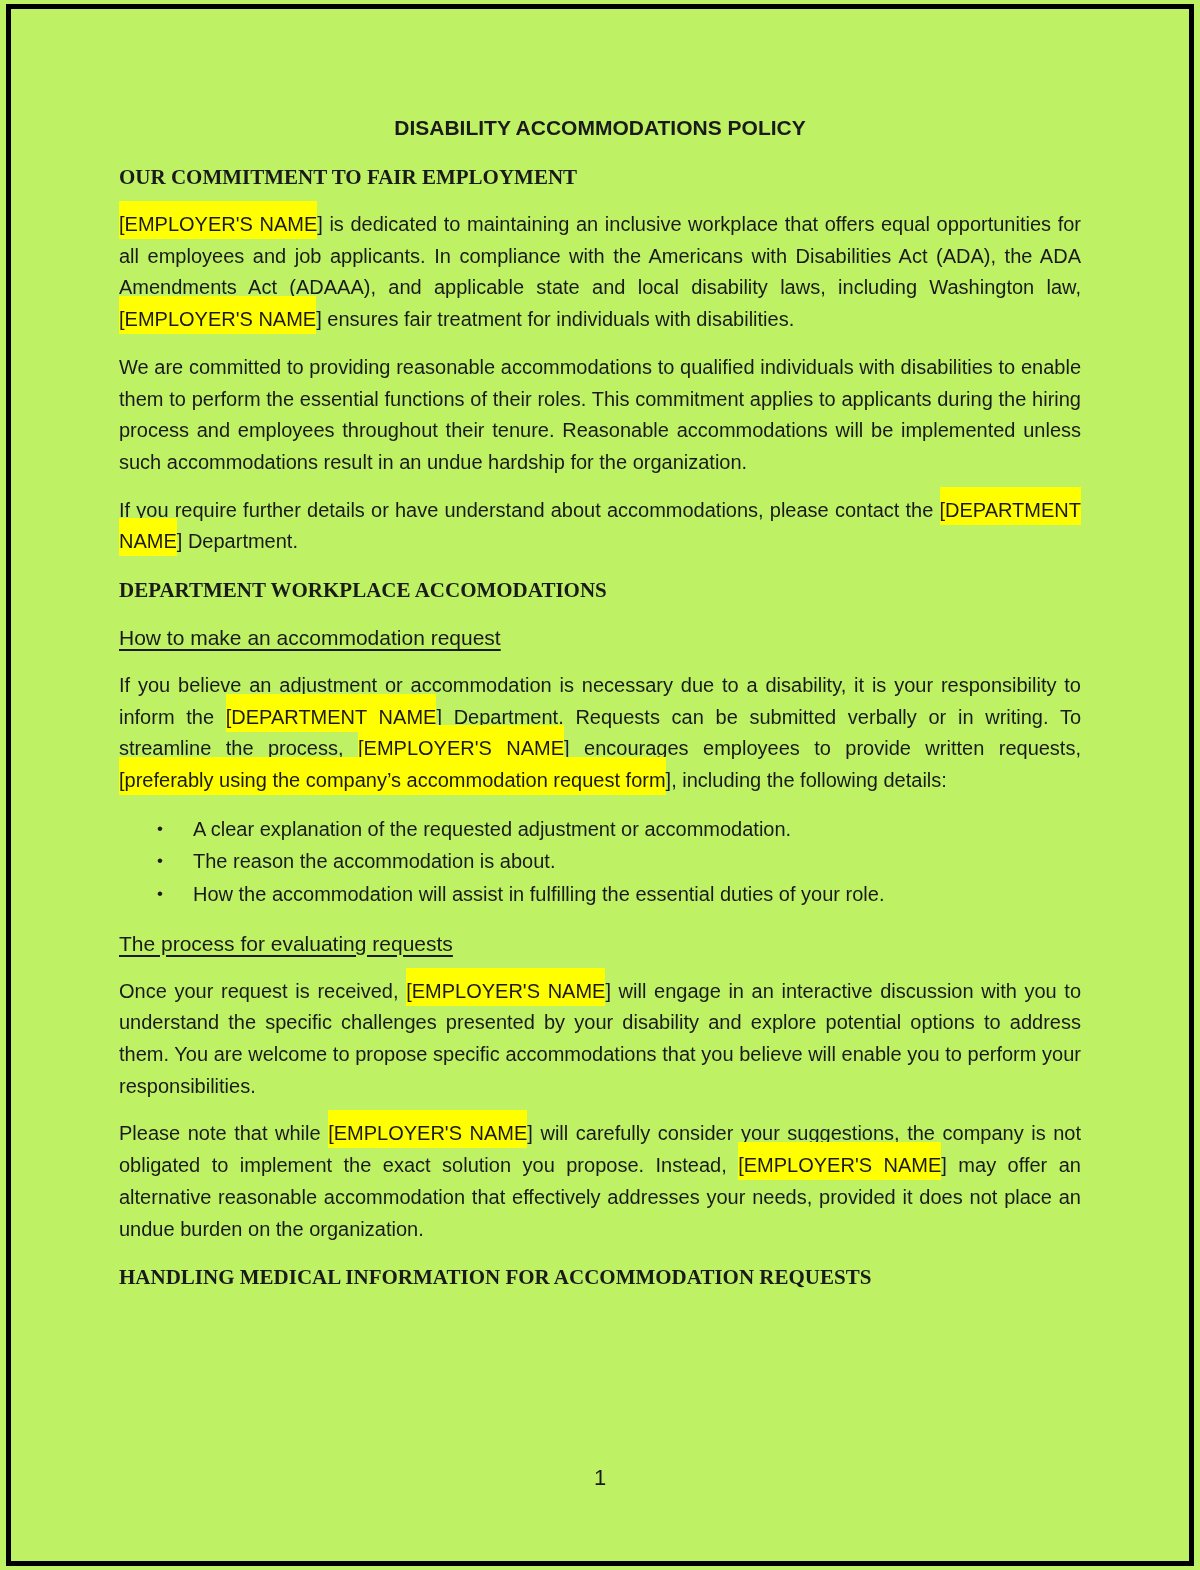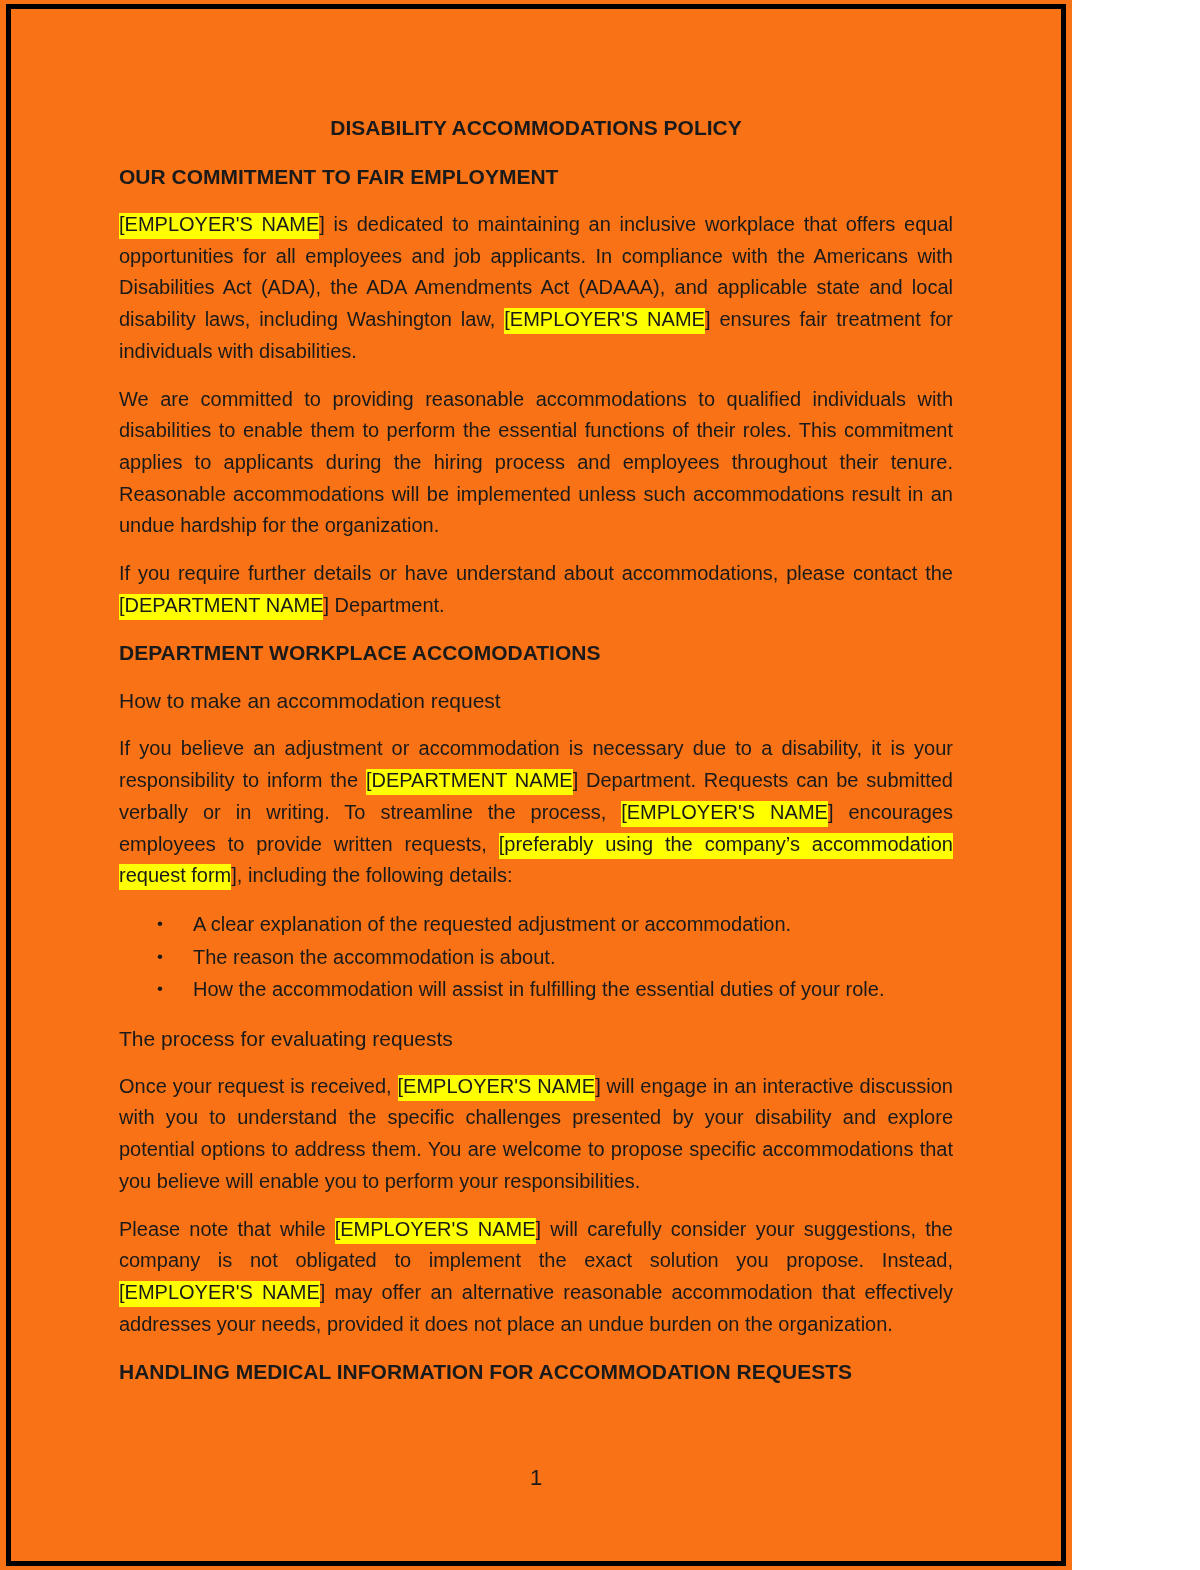--- a/index.html
+++ b/index.html
@@ -8,23 +8,23 @@
     width: 1200px;
     height: 1570px;
     background: #ffffff;
     font-family: "Liberation Sans", sans-serif;
     color: #1a1a1a;
     overflow: hidden;
   }
   .page {
     position: absolute;
     left: 0; top: 0;
-    width: 1072px;
+    width: 1200px;
     height: 1570px;
-    background: #f97316;
+    background: #bef264;
   }
   .frame {
     position: absolute;
     left: 6px;
     right: 6px;
     top: 4px;
     bottom: 4px;
     border: 5px solid #000000;
     pointer-events: none;
   }
@@ -40,37 +40,39 @@
     font-weight: bold;
     text-align: center;
     line-height: 32px;
     margin: 0 0 17px 0;
   }
   .heading {
     font-size: 21px;
     font-weight: bold;
     line-height: 32px;
     margin: 0 0 16px 0;
+    font-family: Liberation Serif, serif;
   }
   .subheading {
     font-size: 21px;
     font-weight: normal;
+    text-decoration: underline;
     text-underline-offset: 4px;
     line-height: 32px;
     margin: 0 0 16px 0;
   }
   .para {
     font-size: 20px;
     line-height: 31.7px;
     text-align: justify;
     margin: 0 0 16px 0;
   }
   .hl {
     background: var(--hl, #ffff00);
-    padding: 0 0 4px 0;
+    padding: 12px 0 4px 0;
   }
   ul.bullet-list {
     list-style: none;
     margin: 2px 0 17px 0;
     padding: 0;
   }
   ul.bullet-list li {
     position: relative;
     padding-left: 74px;
     font-size: 20px;

